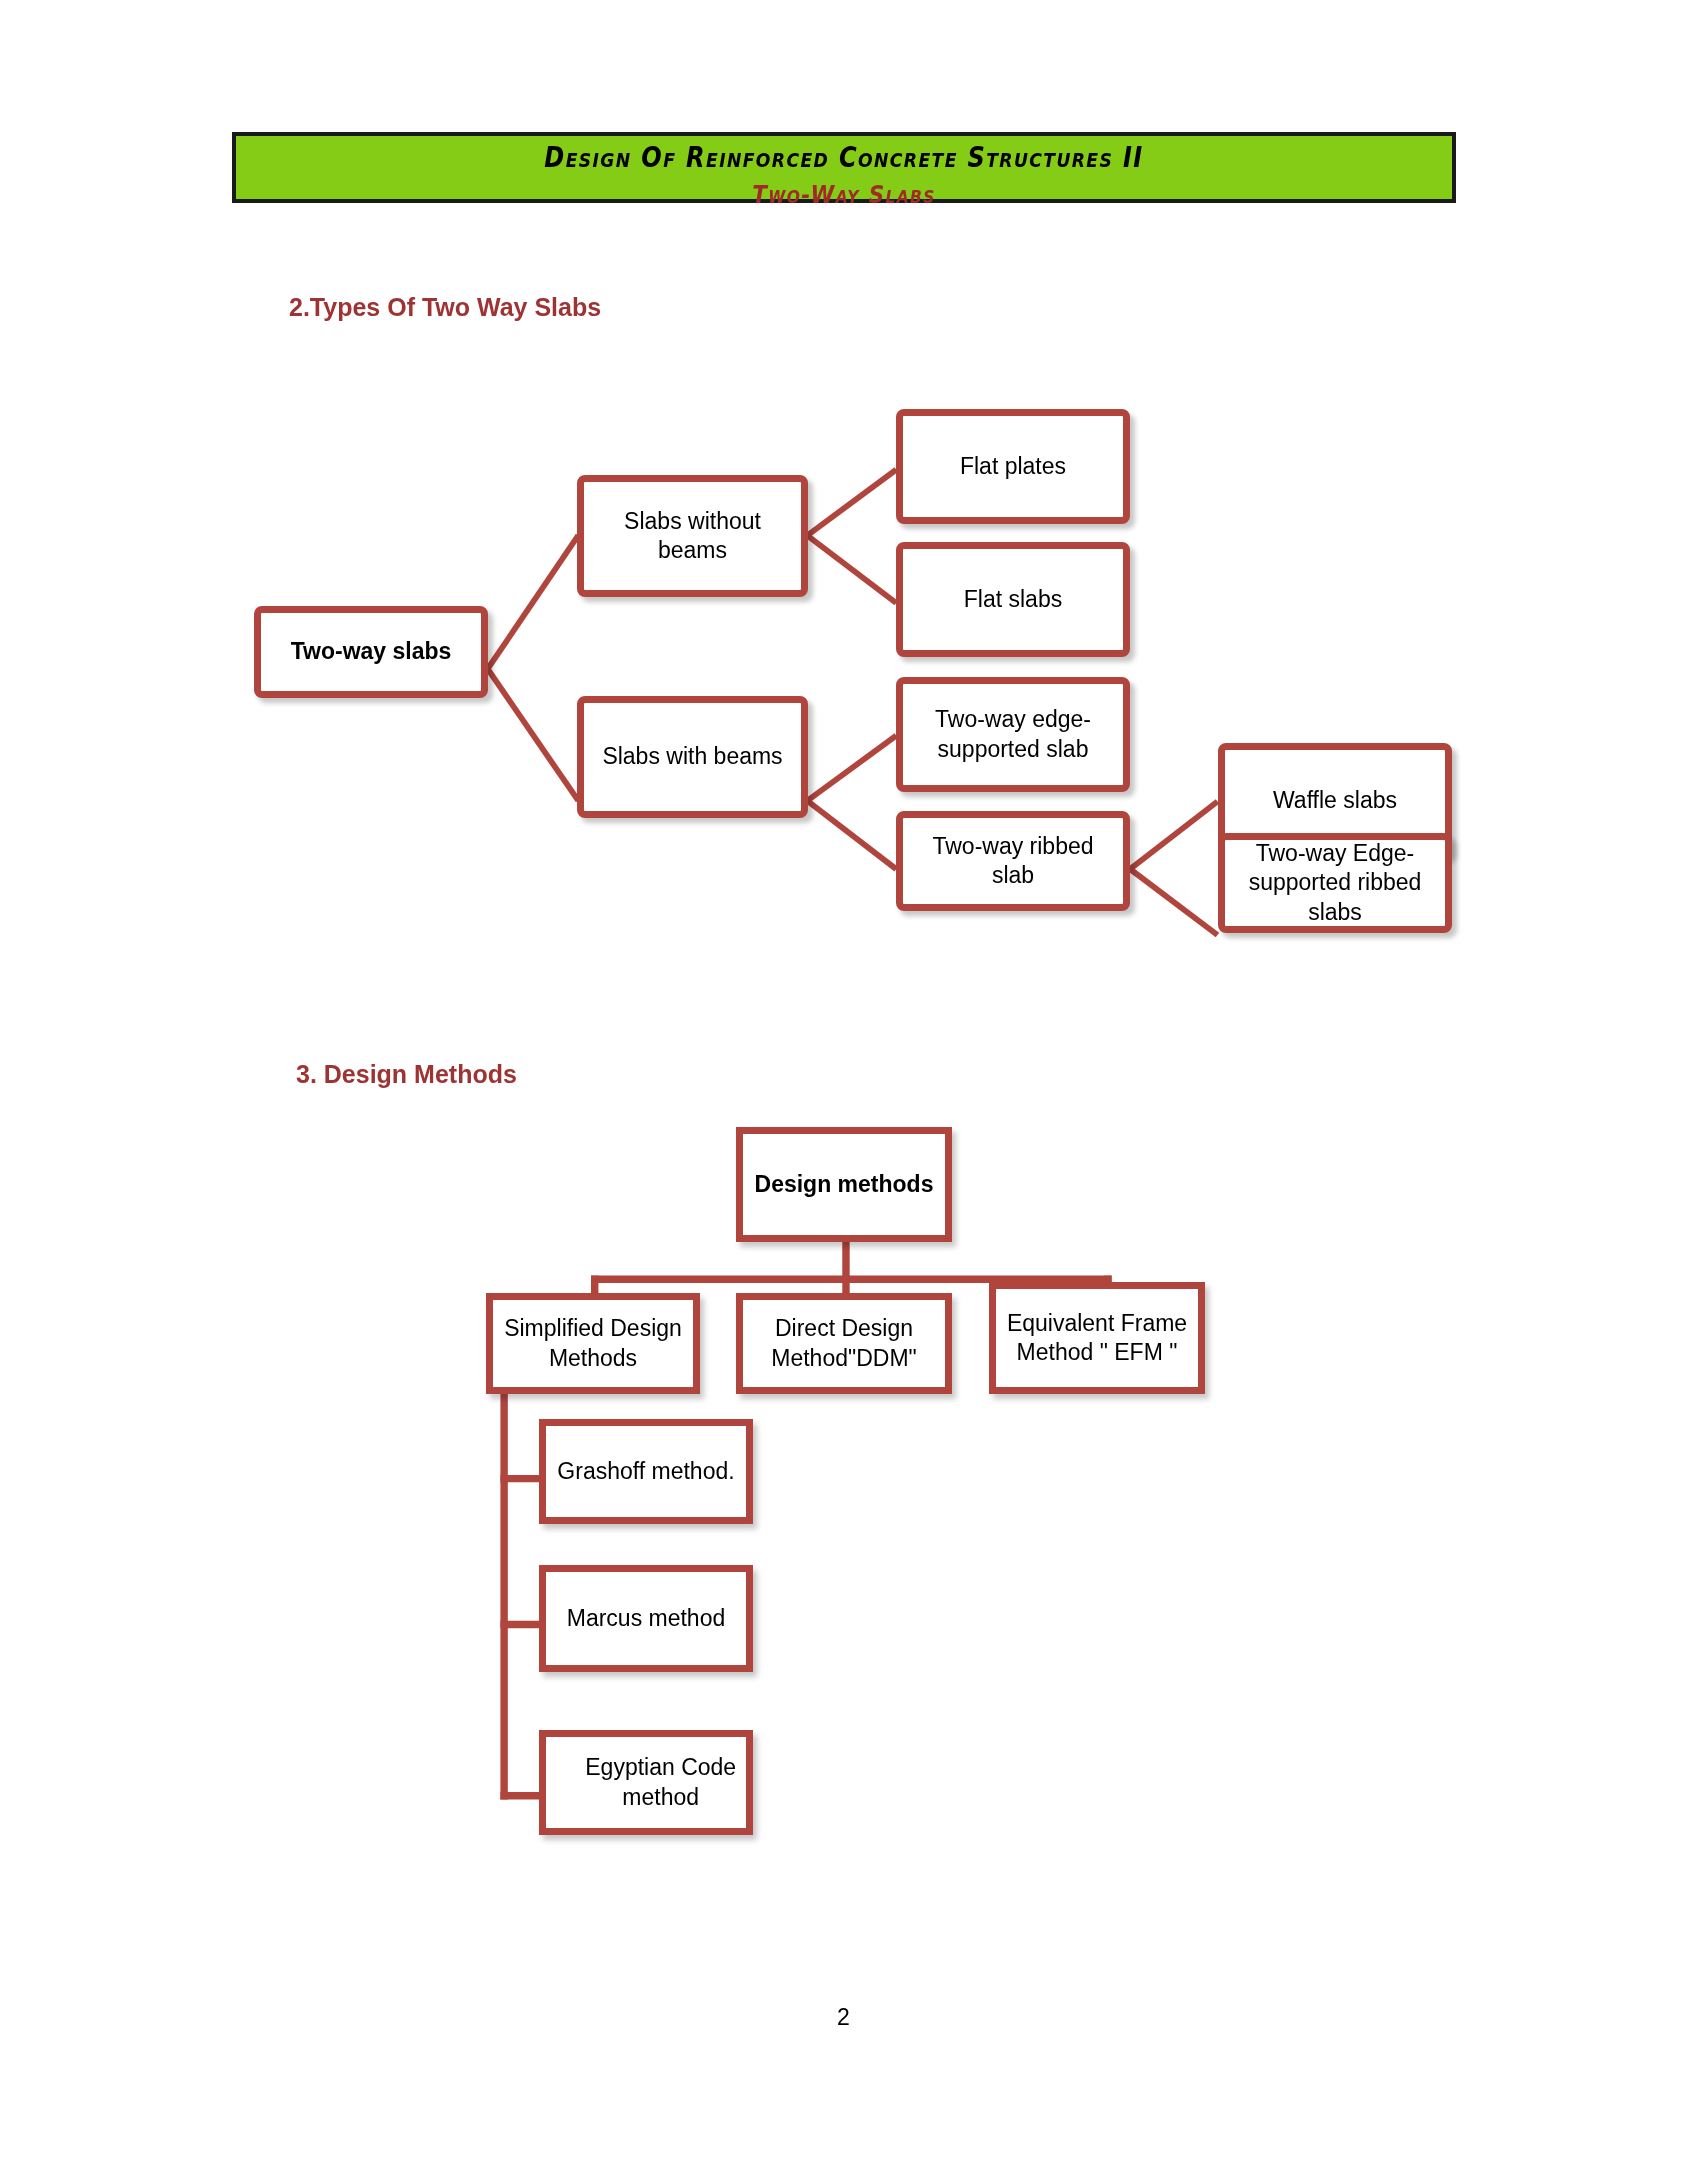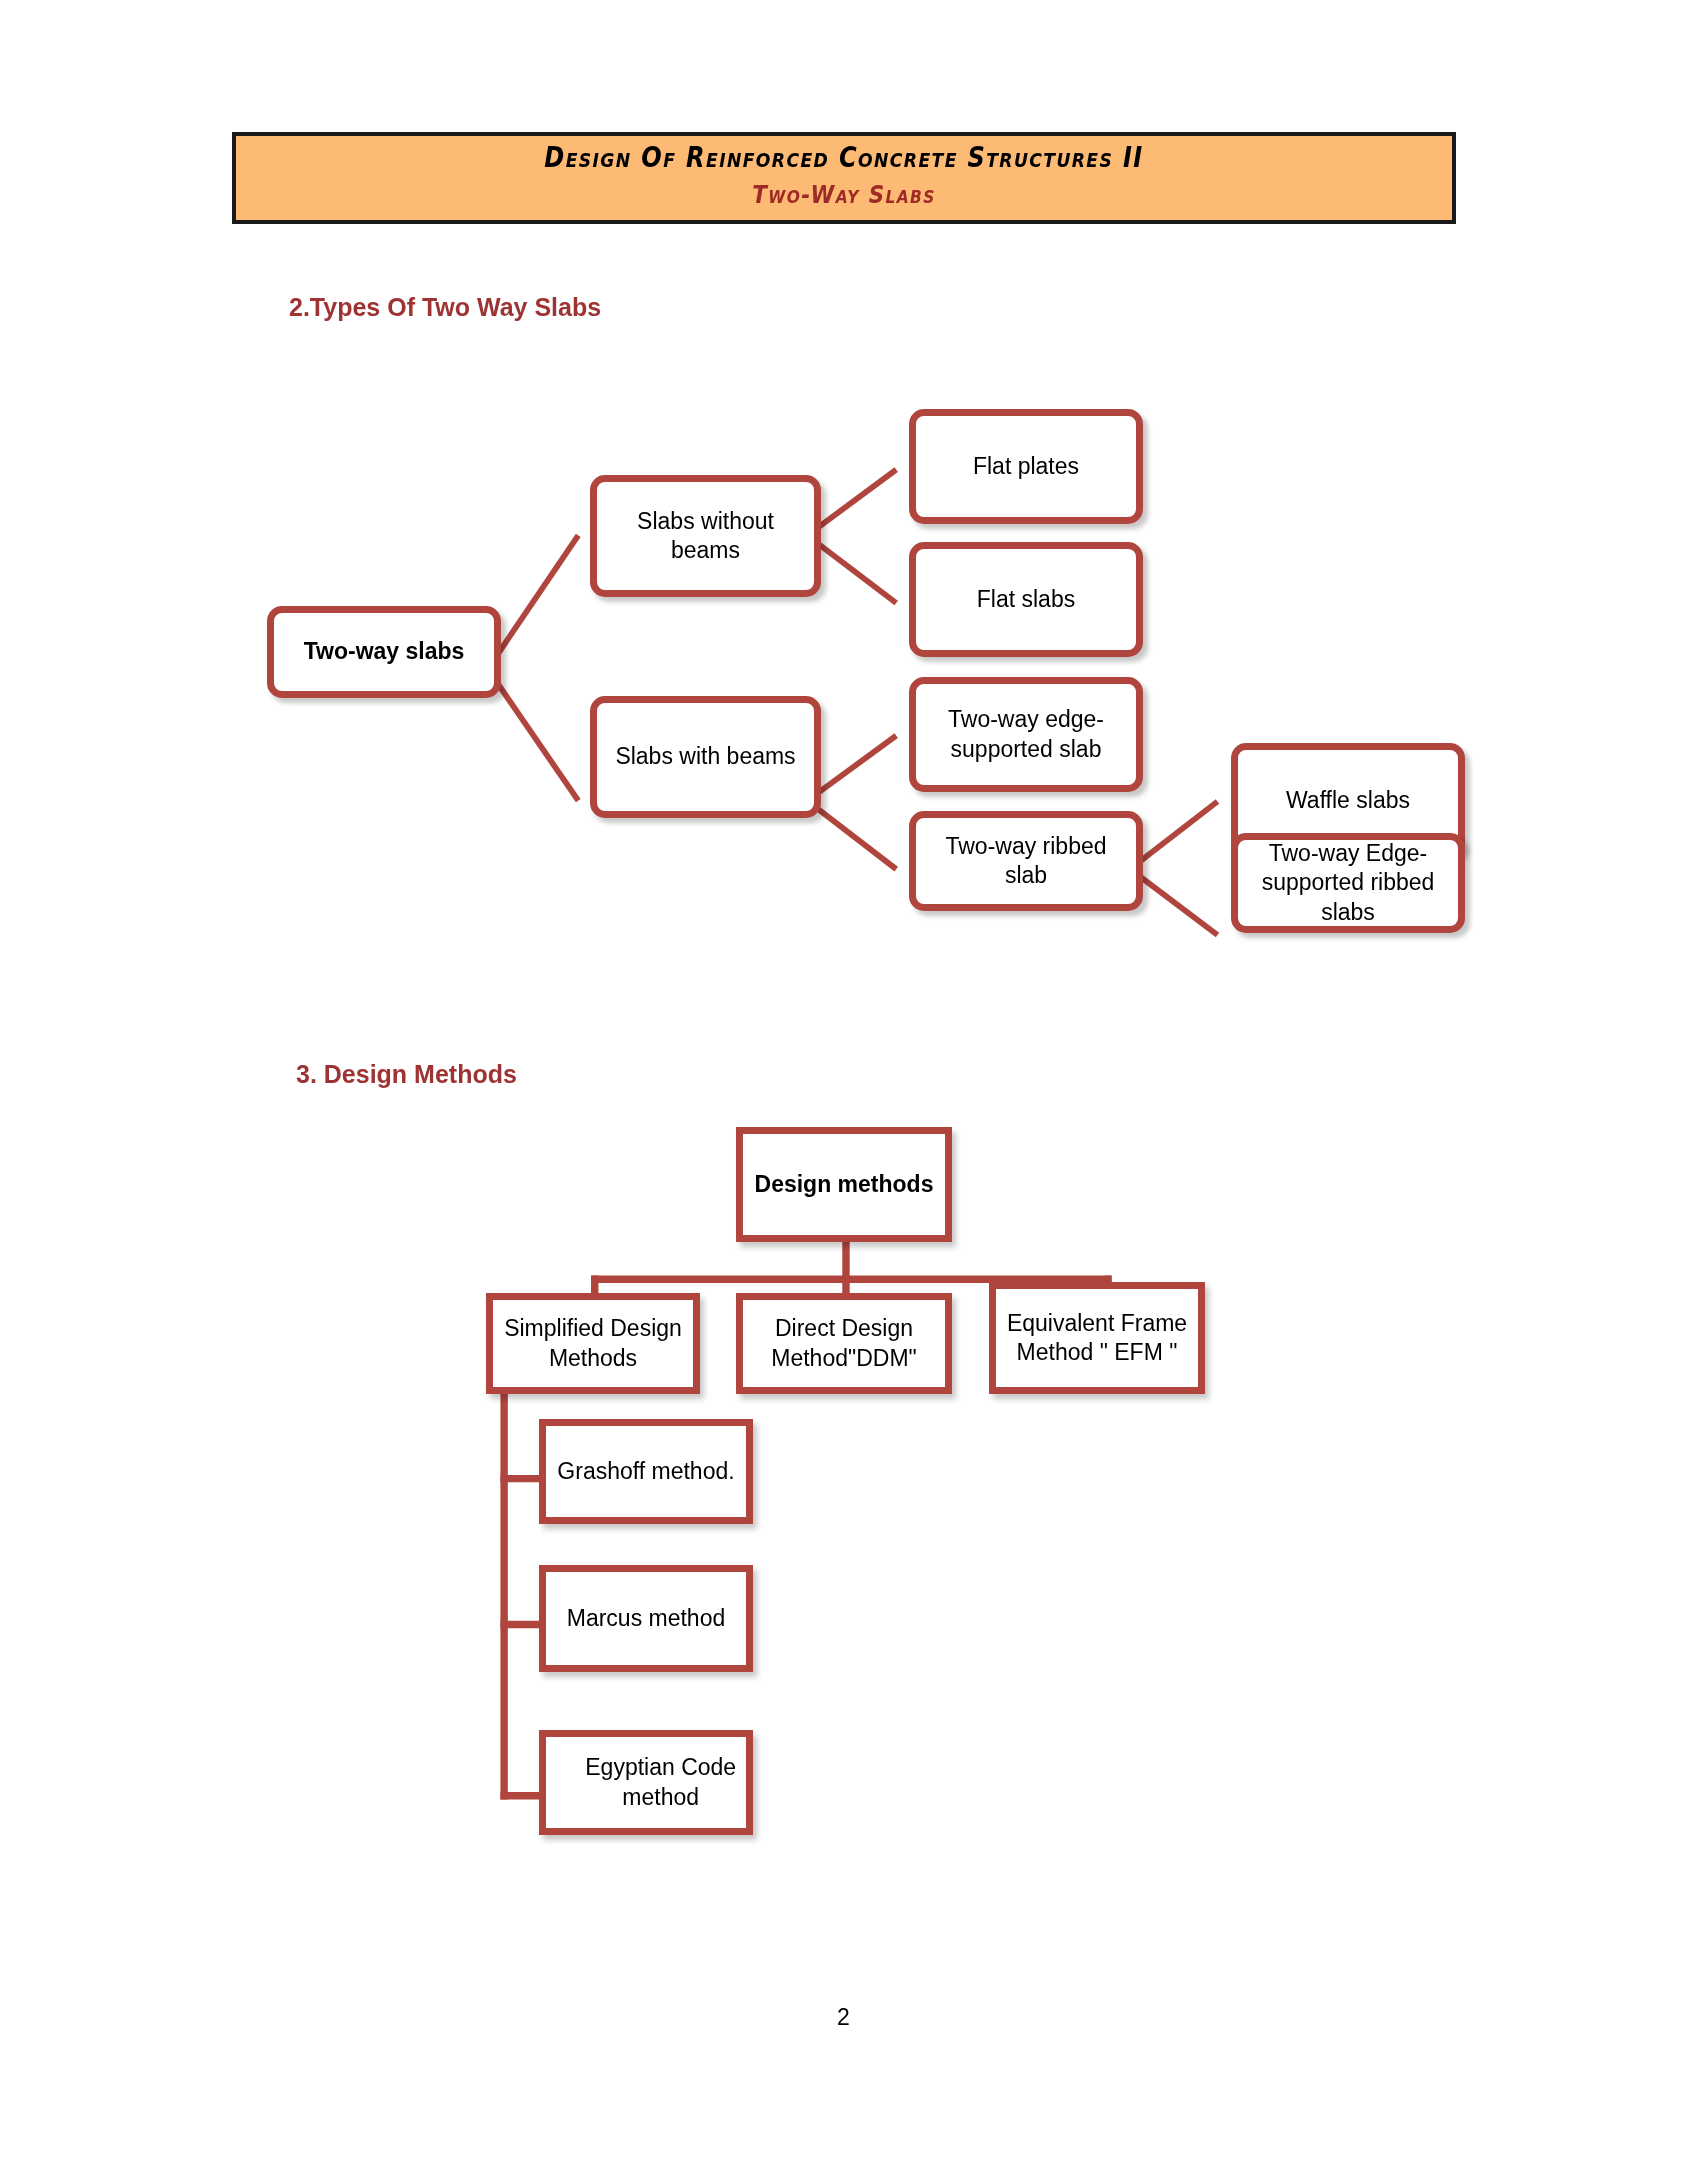--- a/index.html
+++ b/index.html
@@ -17,23 +17,23 @@
     background: #ffffff;
     overflow: hidden;
   }
 
   
   .header-frame {
     position: absolute;
     left: 232px;
     top: 132px;
     width: 1224px;
-    height: 92px;
+    height: 71px;
     border: 4.1px solid #1a1a1a;
-    background: #fdba74;
+    background: #84cc16;
     box-sizing: border-box;
   }
   .header-line1, .header-line2 {
     position: absolute;
     left: 0;
     width: 100%;
     text-align: center;
     font-style: italic;
     font-weight: bold;
     letter-spacing: 1.6px;
@@ -78,21 +78,21 @@
     align-items: center;
     justify-content: center;
     text-align: center;
     color: #000000;
     font-size: 23px;
     line-height: 1.28;
     padding: 3.3px 6.6px;
     box-shadow: 4.1px 5px 5.8px rgba(0,0,0,0.22);
     z-index: 3;
   }
-  .fbox.rounded { border-radius: 15px; margin-left: 13px; }
+  .fbox.rounded { border-radius: 8px; }
   .fbox.bold { font-weight: bold; }
 
   
   .conn-svg {
     position: absolute;
     left: 0;
     top: 0;
     width: 1687px;
     height: 2183px;
     z-index: 1;

